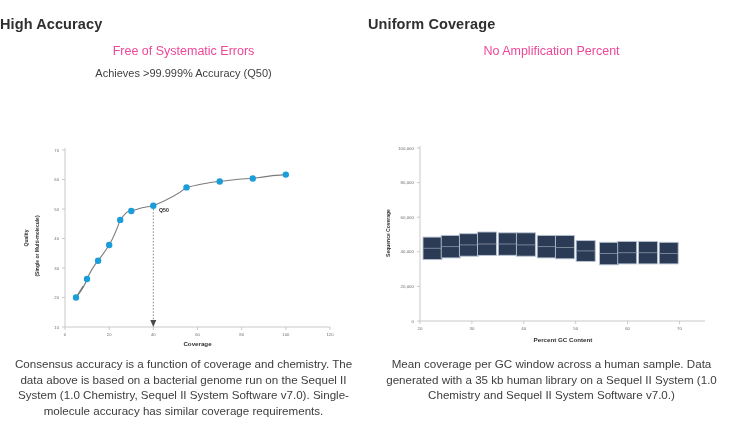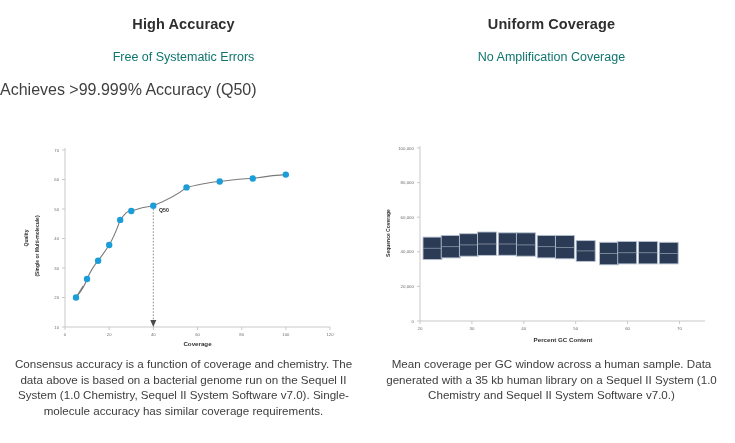--- a/index.html
+++ b/index.html
@@ -23,39 +23,39 @@
     position: absolute;
     top: 0;
     width: 367px;
     height: 443px;
     box-sizing: border-box;
   }
   .panel-left  { left: 0; }
   .panel-right { left: 368px; }
 
   .panel-title {
-    text-align: center;
     font-size: 14.5px;
     font-weight: bold;
     color: #2f2f2f;
     margin-top: 16px;
     letter-spacing: .1px;
   }
   .panel-sub {
     text-align: center;
     font-size: 12.5px;
     font-weight: normal;
-    color: #0f766e;
-    margin-top: 18px;
+    color: #ec4899;
+    margin-top: 12px;
   }
   .panel-sub2 {
-    font-size: 16px;
+    text-align: center;
+    font-size: 11px;
     font-weight: normal;
     color: #3f3f3f;
-    margin-top: 17px;
+    margin-top: 9px;
   }
 
   .chart-wrap {
     position: absolute;
     left: 0;
     top: 128px;
     width: 367px;
     height: 225px;
   }
 
@@ -196,21 +196,21 @@
           <circle class="dot" cx="285.8" cy="46.6" r="3.2" fill="#1b9dd9"></circle>
         </g>
       </svg>
     </div>
 
     <div class="caption">Consensus accuracy is a function of coverage and chemistry. The data above is based on a bacterial genome run on the Sequel II System (1.0 Chemistry, Sequel II System Software v7.0). Single-molecule accuracy has similar coverage requirements.</div>
   </div>
 
   <div class="panel panel-right">
     <div class="panel-title">Uniform Coverage</div>
-    <div class="panel-sub">No Amplification Coverage</div>
+    <div class="panel-sub">No Amplification Percent</div>
 
     <div class="chart-wrap">
       <svg width="367" height="225" viewBox="0 0 367 225">
 
         <line class="axis-line" x1="52" y1="18" x2="52" y2="193"></line>
         <line class="axis-line" x1="52" y1="193" x2="337" y2="193"></line>
 
         <g>
           <line class="tick-line" x1="49" y1="193.0" x2="52" y2="193.0"></line>
           <line class="tick-line" x1="49" y1="158.4" x2="52" y2="158.4"></line>

